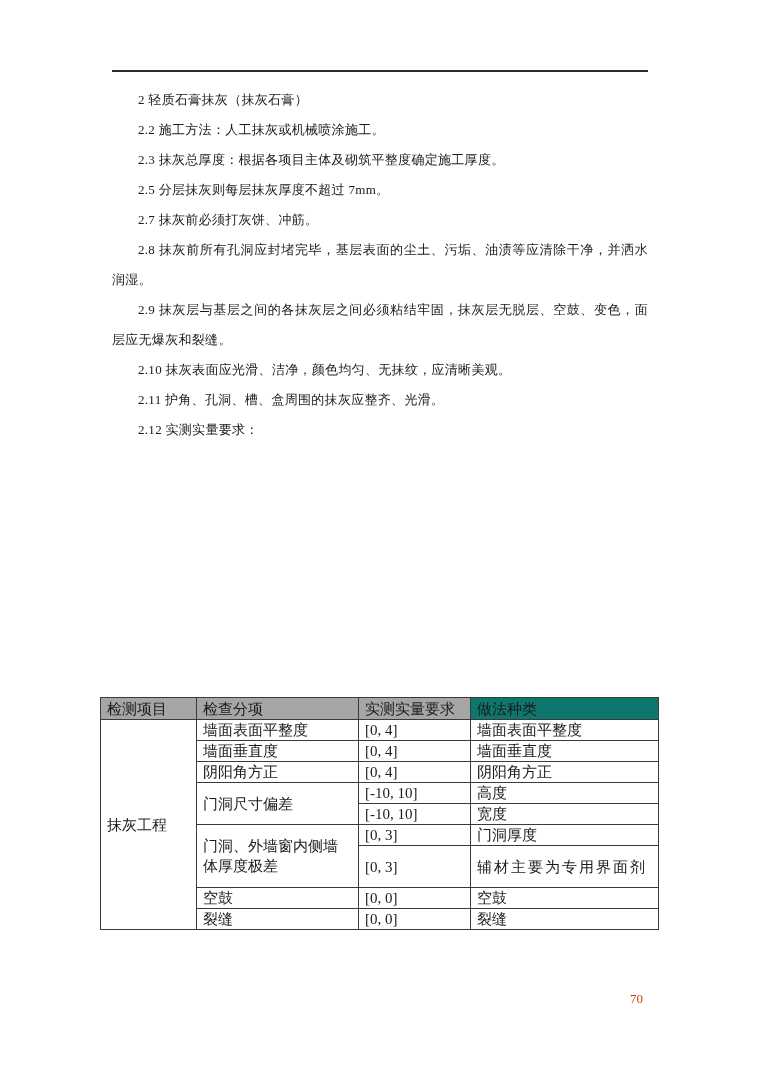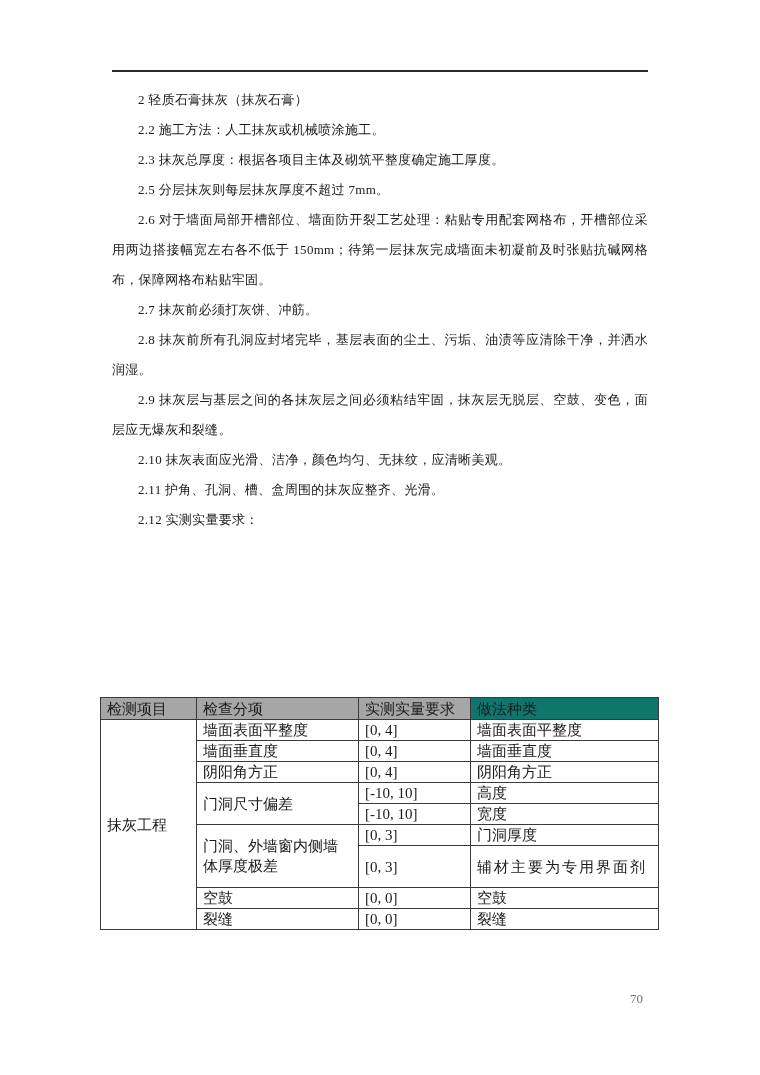--- a/index.html
+++ b/index.html
@@ -51,36 +51,35 @@
   }
   .hdr{height:22px;}
   .r{height:21px;}
   .r-tall{height:42px;}
   .group-cell{text-align:left;vertical-align:middle;font-family:Liberation Serif, serif;}
   .spaced{letter-spacing:2px;text-align:justify;}
   .page-number{
     position:absolute;
     top:991px;left:630px;
     font-size:13px;
-    color:#737373;
+    color:#c2410c;
   }
 </style>
 </head>
 <body>
 
 <div class="page">
 
   <div class="header-rule"></div>
 
   <div class="content">
     <p>2 轻质石膏抹灰（抹灰石膏）</p>
     <p>2.2 施工方法：人工抹灰或机械喷涂施工。</p>
     <p>2.3 抹灰总厚度：根据各项目主体及砌筑平整度确定施工厚度。</p>
     <p>2.5 分层抹灰则每层抹灰厚度不超过 7mm。</p>
-    <p>2.6 对于墙面局部开槽部位、墙面防开裂工艺处理：粘贴专用配套网格布，开槽部位采用两边搭接幅宽左右各不低于 150mm；待第一层抹灰完成墙面未初凝前及时张贴抗碱网格布，保障网格布粘贴牢固。</p>
     <p>2.7 抹灰前必须打灰饼、冲筋。</p>
     <p>2.8 抹灰前所有孔洞应封堵完毕，基层表面的尘土、污垢、油渍等应清除干净，并洒水润湿。</p>
     <p>2.9 抹灰层与基层之间的各抹灰层之间必须粘结牢固，抹灰层无脱层、空鼓、变色，面层应无爆灰和裂缝。</p>
     <p>2.10 抹灰表面应光滑、洁净，颜色均匀、无抹纹，应清晰美观。</p>
     <p>2.11 护角、孔洞、槽、盒周围的抹灰应整齐、光滑。</p>
     <p>2.12 实测实量要求：</p>
   </div>
 
   <table class="meas-table">
     <colgroup>

